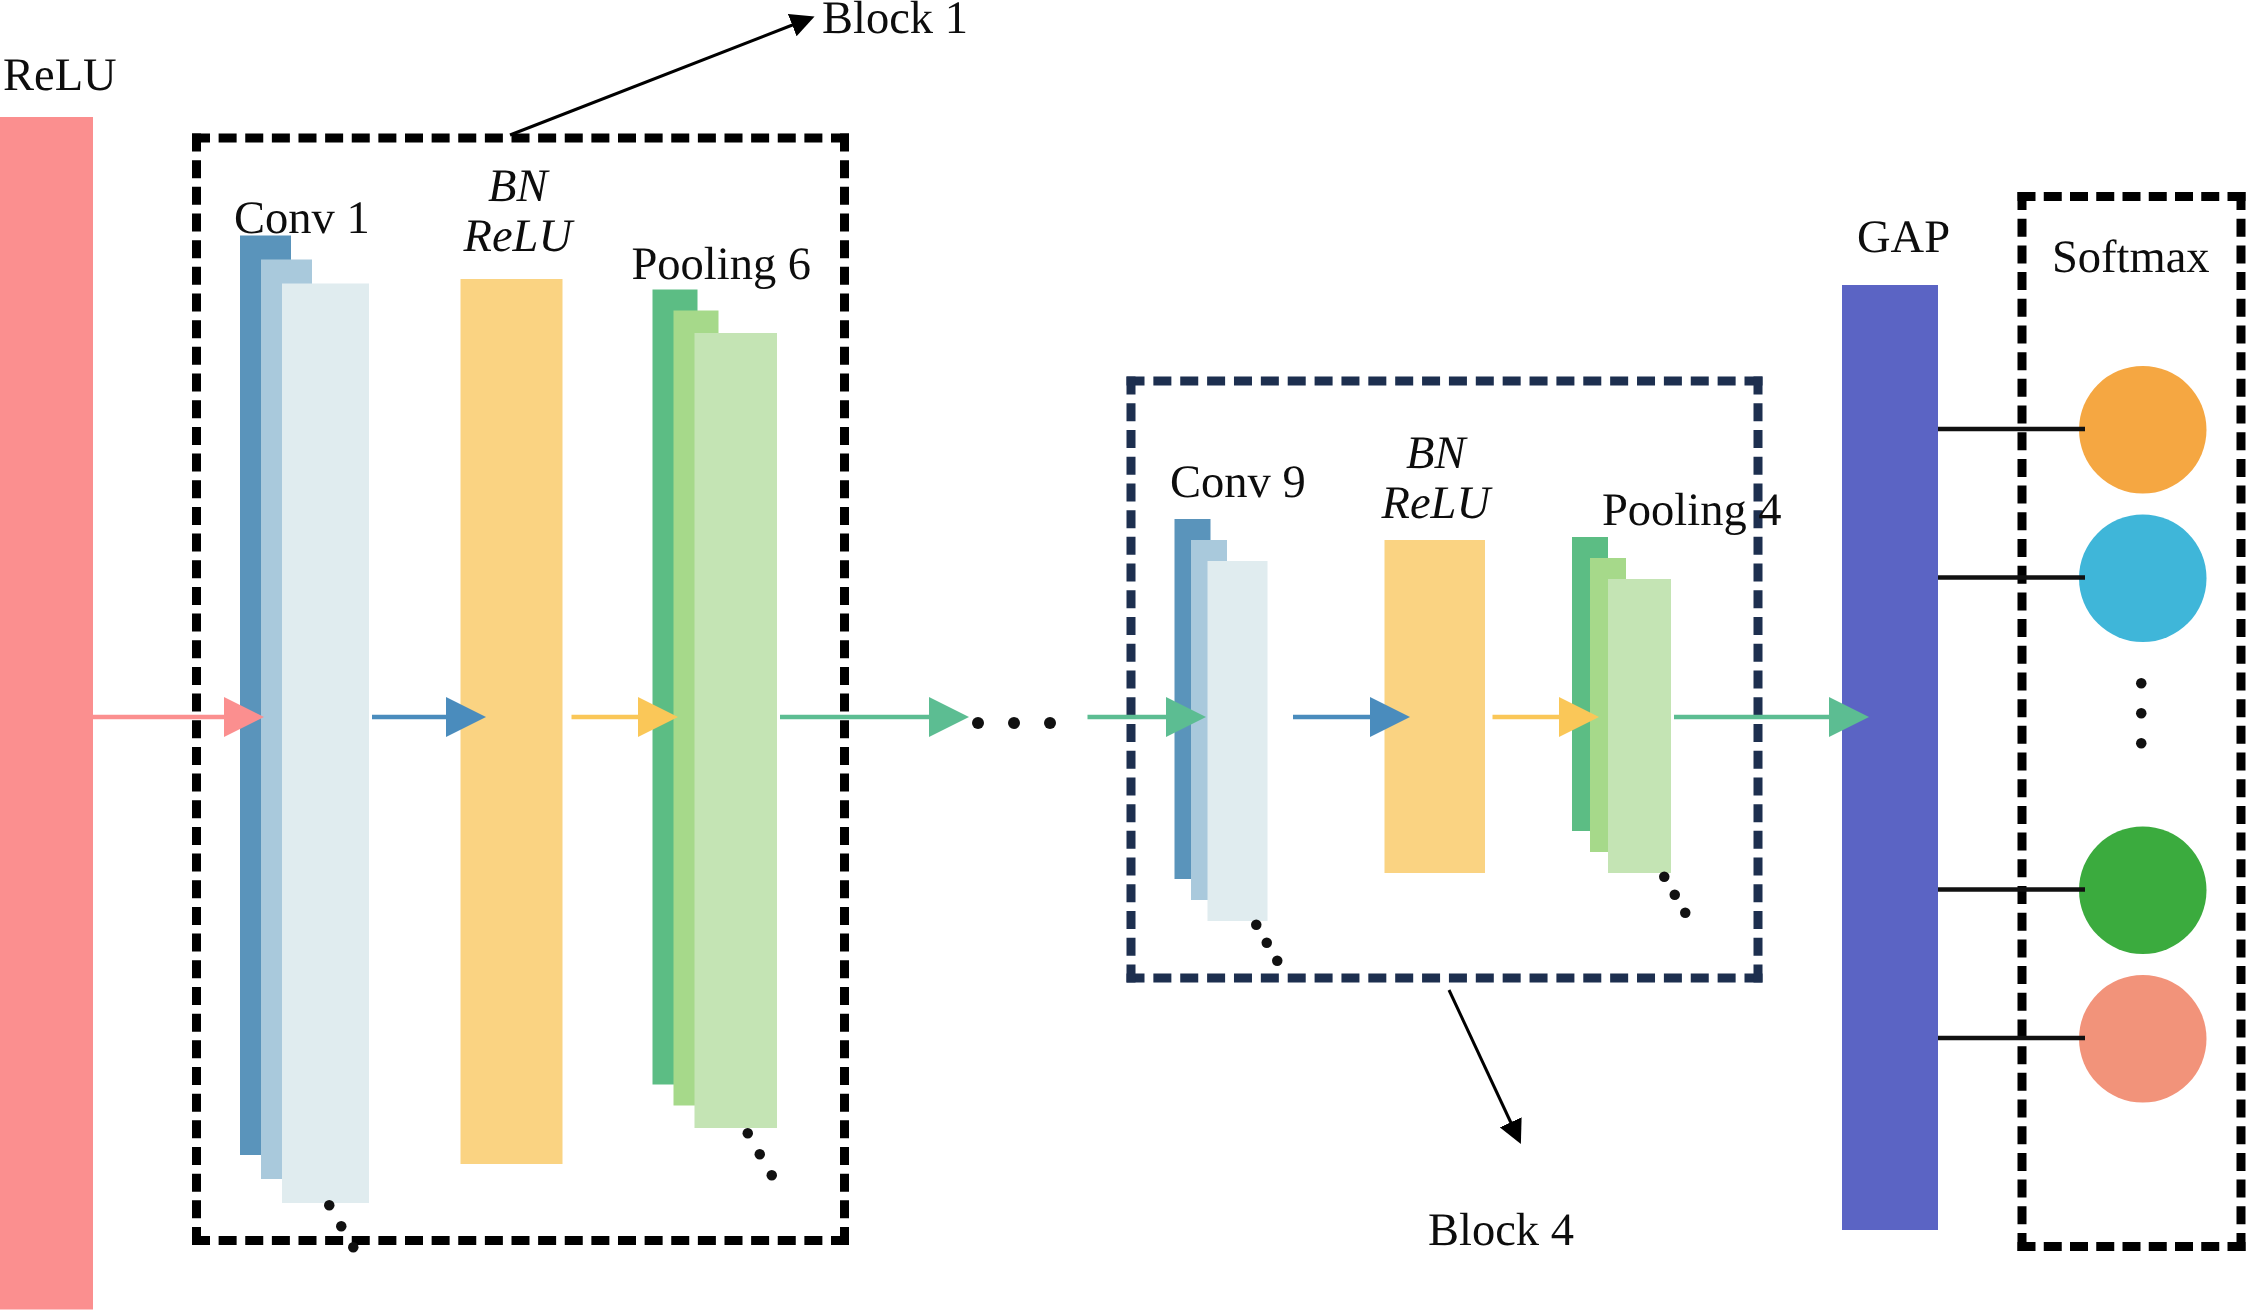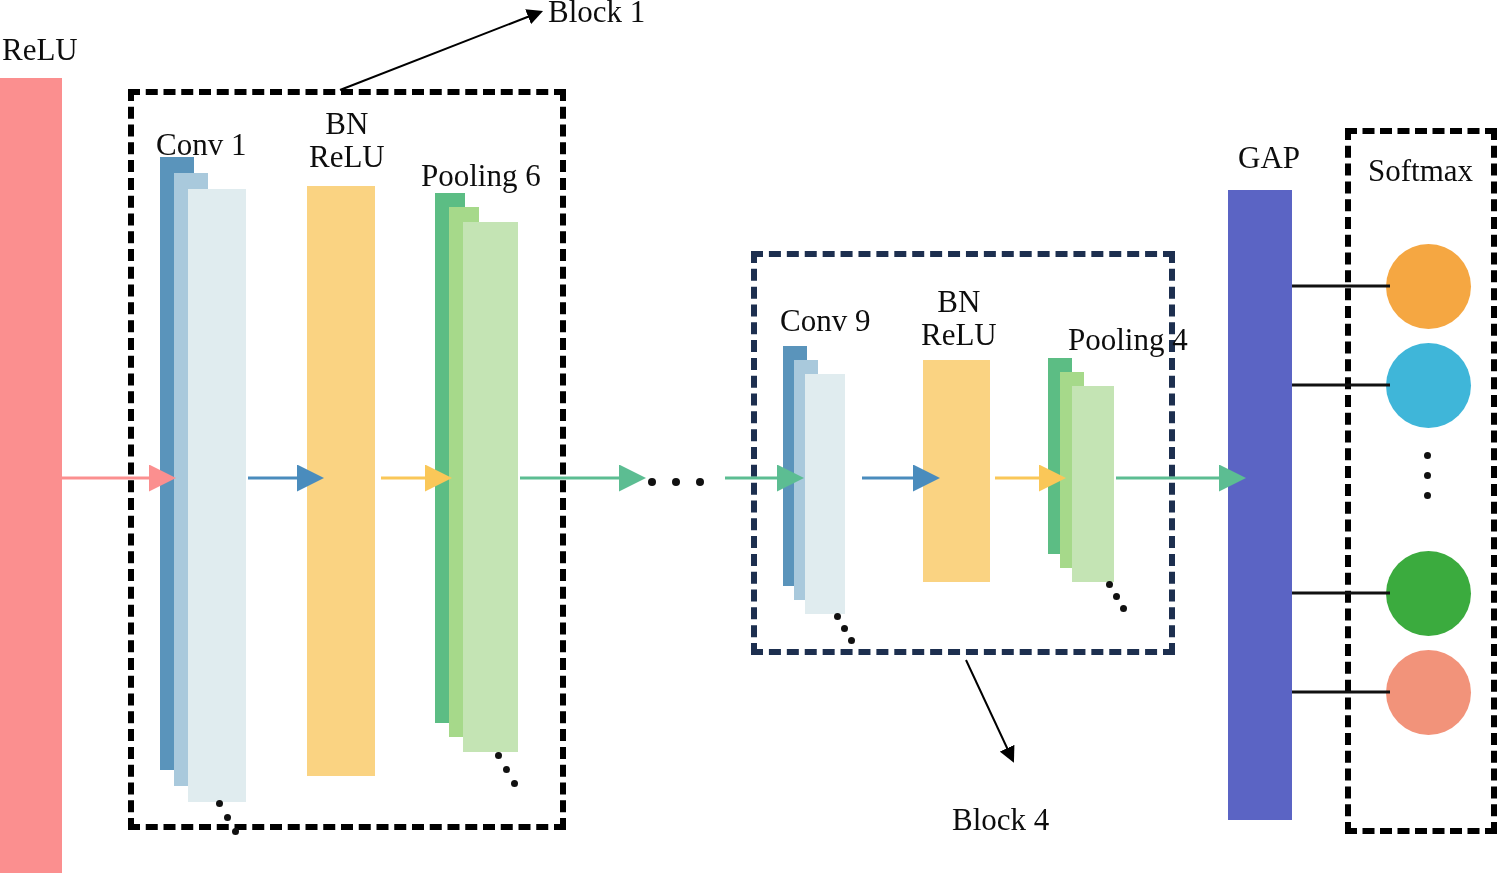--- a/index.html
+++ b/index.html
@@ -18,21 +18,21 @@
     overflow: hidden;
   }
   .lbl {
     position: absolute;
     font-family: "Liberation Serif", "DejaVu Serif", serif;
     color: #0d0d0d;
     white-space: nowrap;
     line-height: 1.05;
     font-size: 30px;
   }
-  .lbl.two-line { text-align: center; }
+  .lbl.two-line { text-align: center; font-style: italic; }
 
   .bar { position: absolute; }
 
   .dashbox {
     position: absolute;
     box-sizing: border-box;
     background: transparent;
   }
 
   .svgl {

